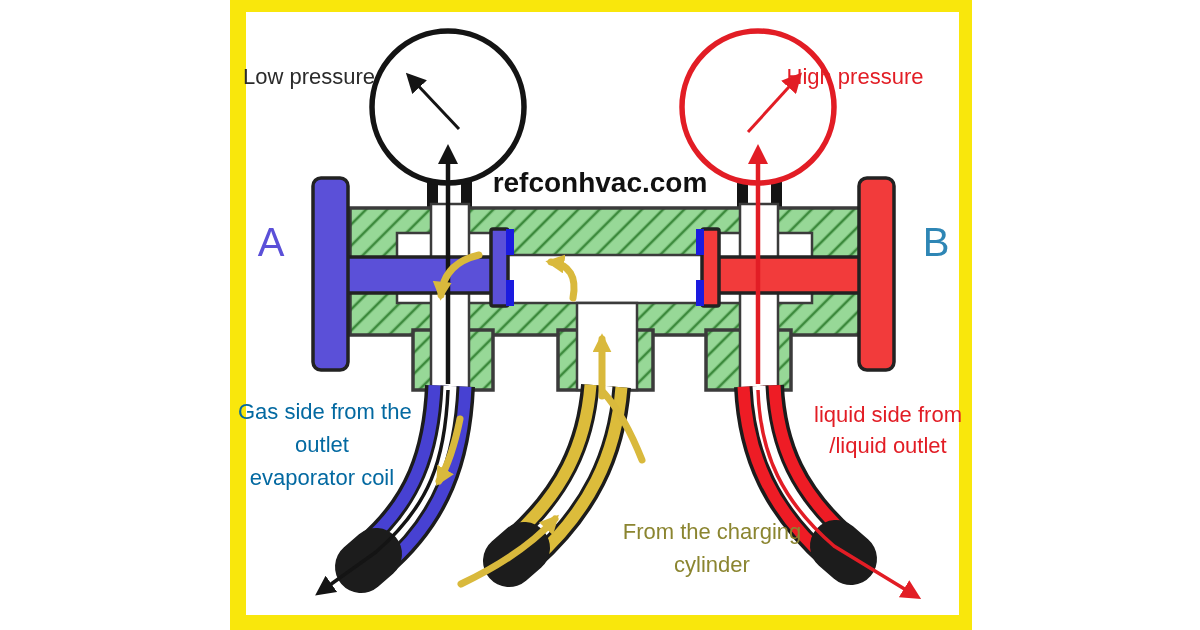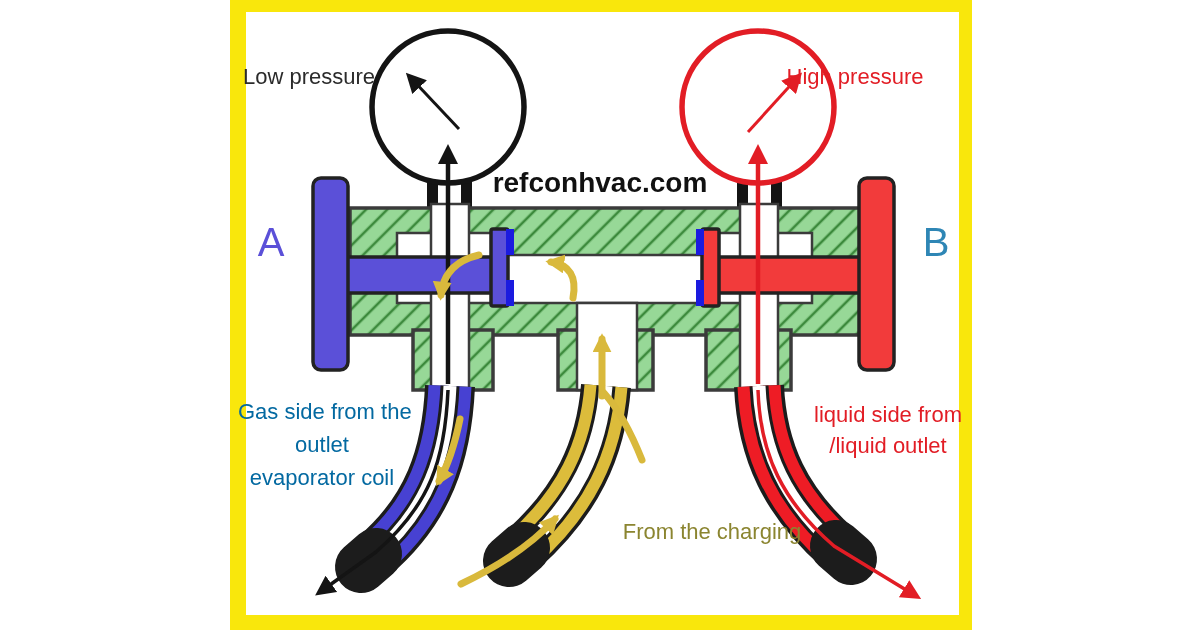--- a/index.html
+++ b/index.html
@@ -153,19 +153,20 @@
   <div class="label watermark">refconhvac.com</div>
 
   <div class="label lbl-gas">
     <div>Gas side from the</div>
     <div>outlet</div>
     <div>evaporator coil</div>
   </div>
 
   <div class="label lbl-charging">
     <div>From the charging</div>
+    <div>cylinder</div>
   </div>
 
   <div class="label lbl-liquid">
     <div>liquid side from</div>
     <div>/liquid outlet</div>
   </div>
 </div>
 
 </body></html>

